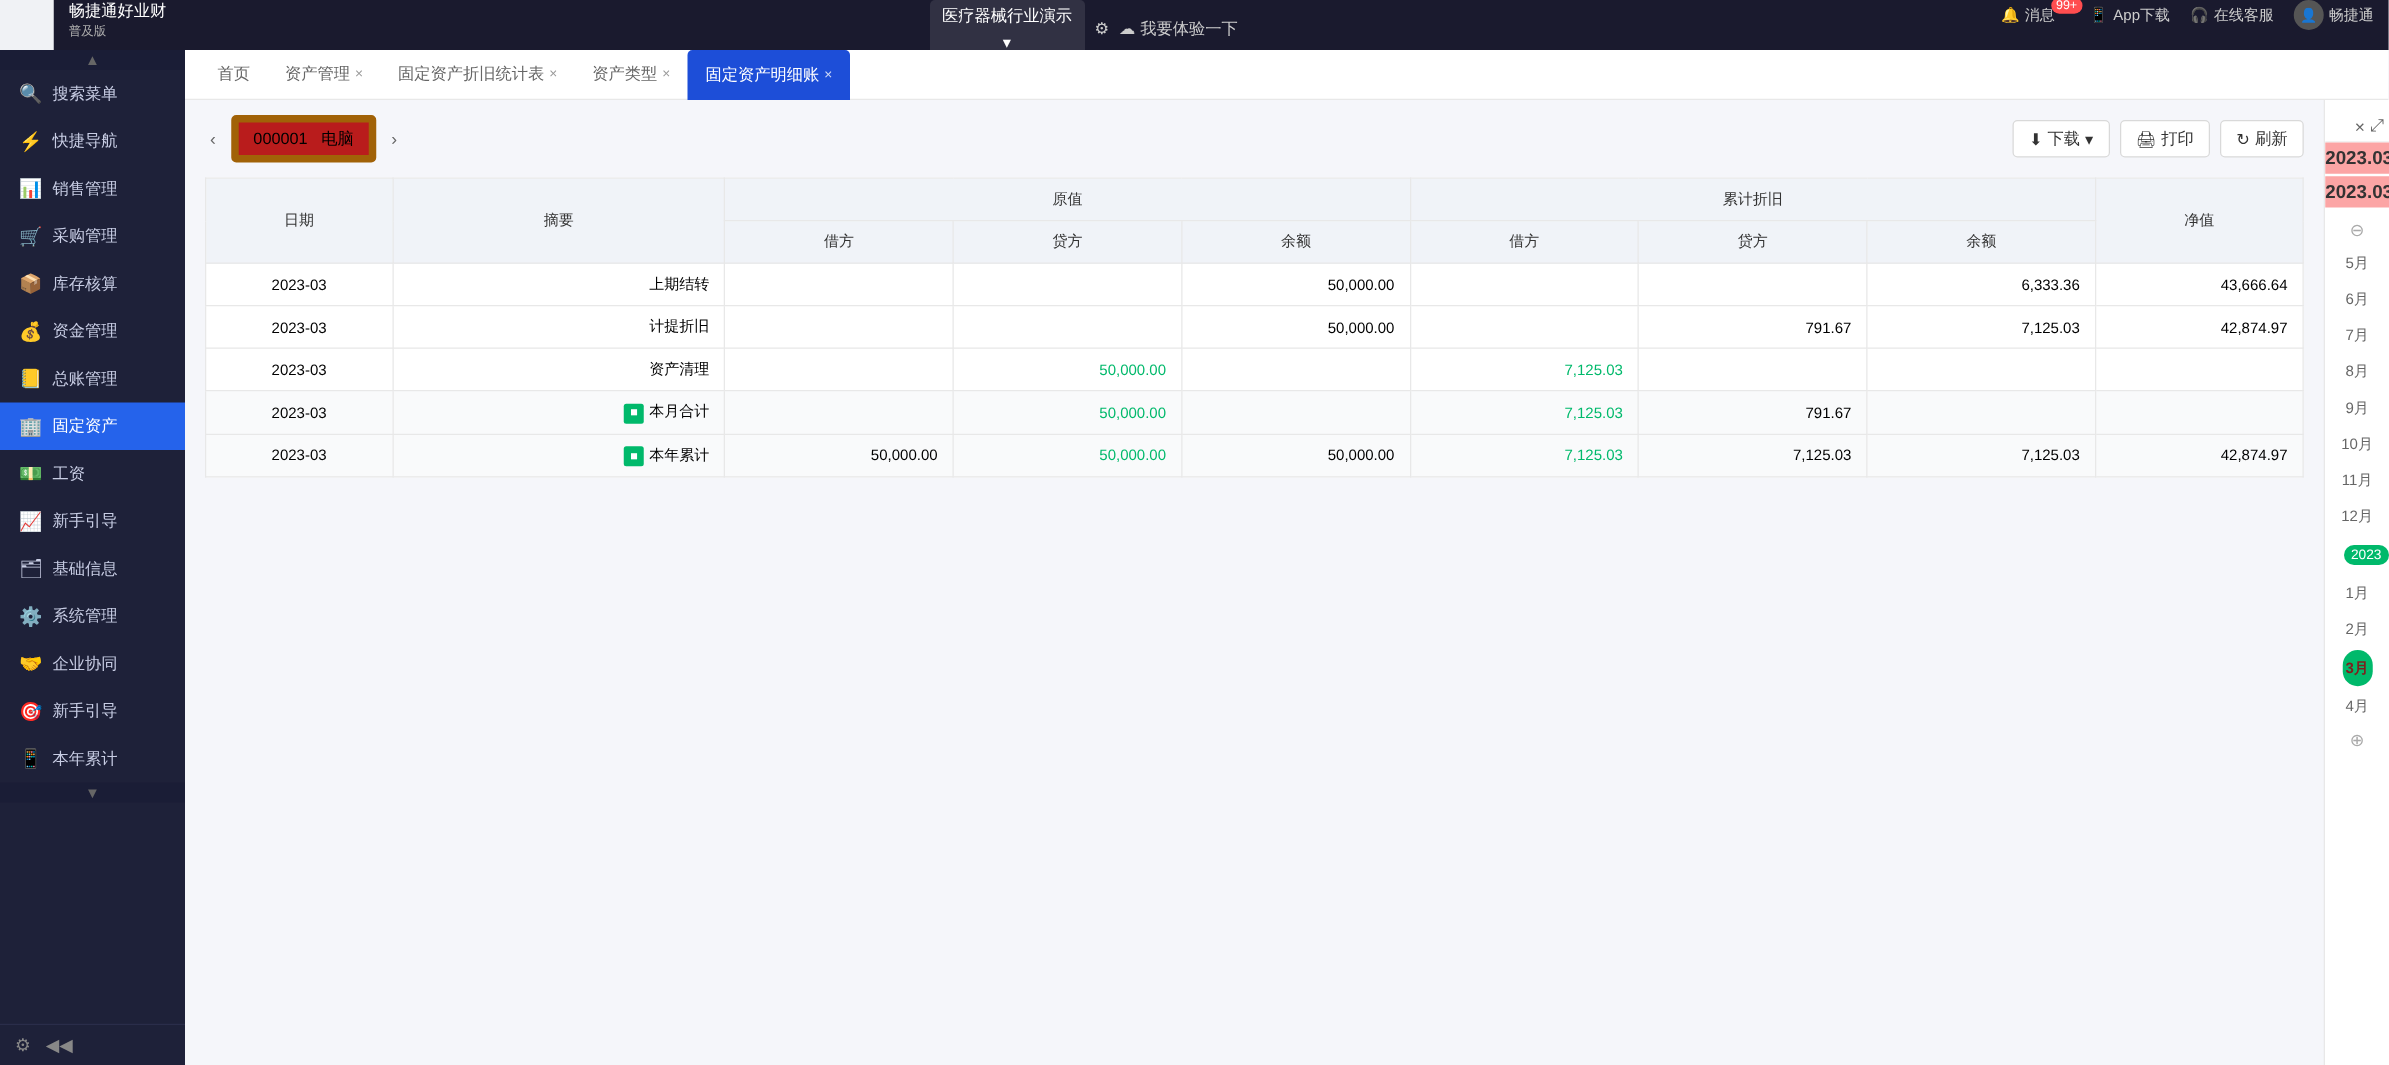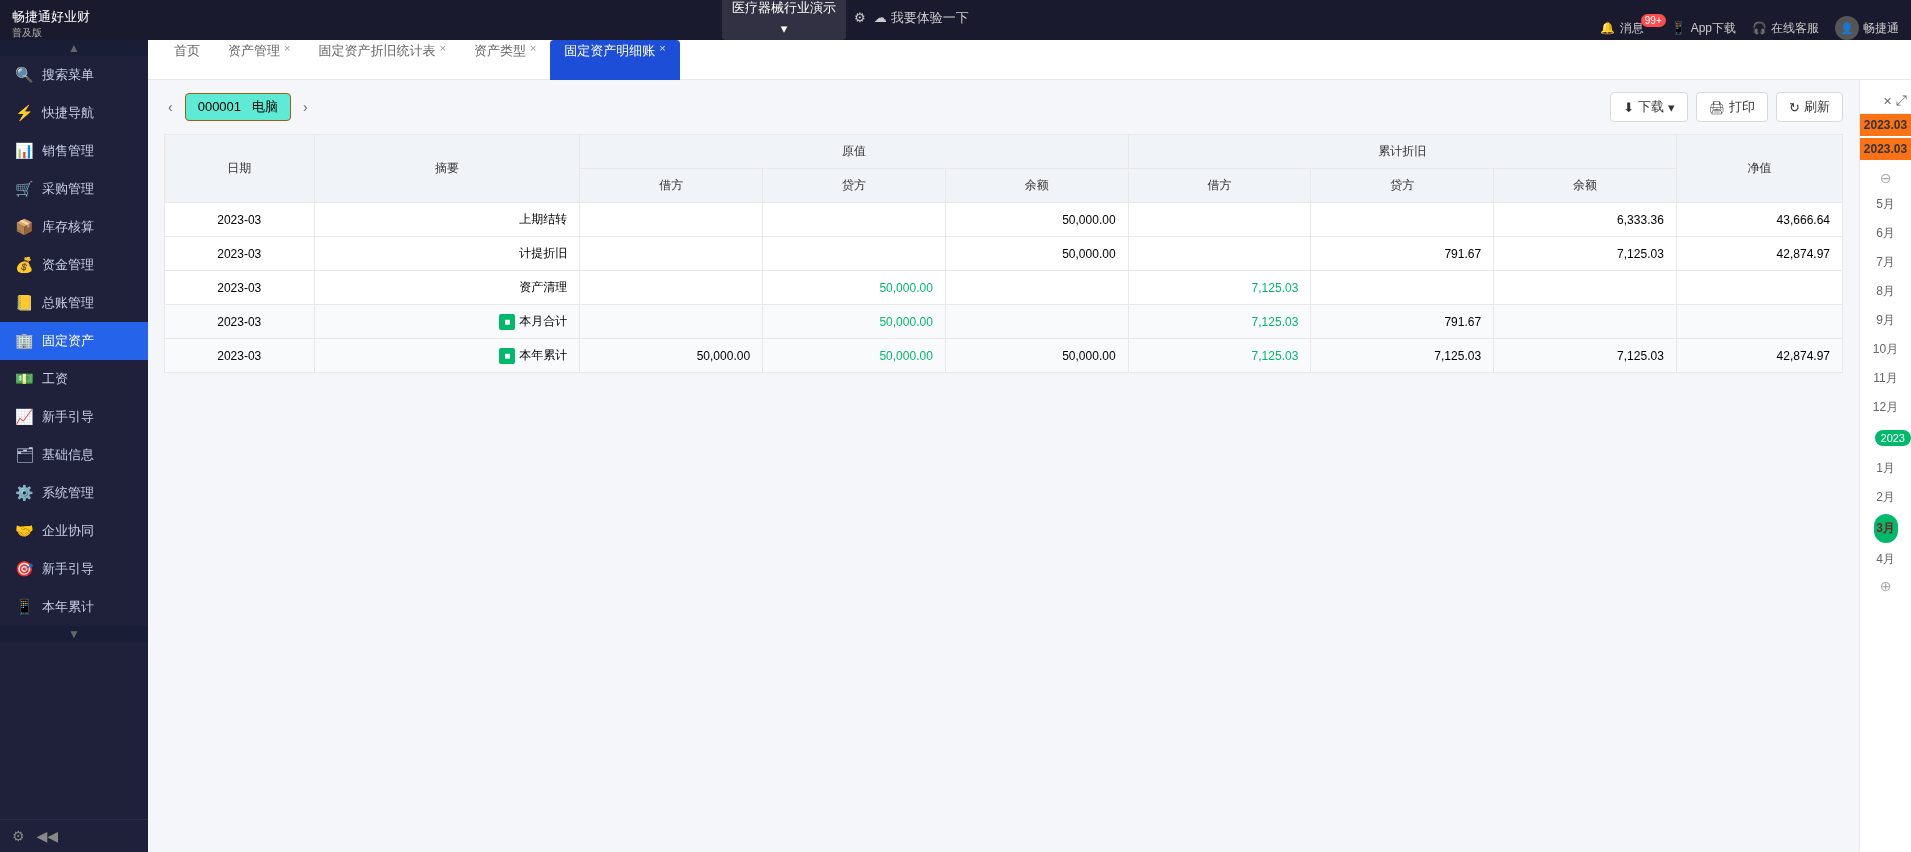--- a/index.html
+++ b/index.html
@@ -3,25 +3,26 @@
   <meta charset="utf-8">
   <style>
     * { box-sizing: border-box; margin: 0; padding: 0; }
     body { font-family: "Microsoft YaHei", "PingFang SC", sans-serif; font-size: 13px; background: #f0f2f5; display: flex; flex-direction: column; height: 852px; overflow: hidden; }
 
     
     .top-bar {
       height: 40px;
       background: #1a1a2e;
       display: flex;
-      align-items: flex-end;
+      align-items: flex-start;
       padding: 0 12px;
       color: #fff;
       flex-shrink: 0;
       justify-content: space-between;
+      margin-left: 43px;
     }
     .top-bar-left { display: flex; align-items: center; gap: 10px; }
     .top-bar-logo { font-size: 13px; color: #fff; white-space: nowrap; }
     .top-bar-edition { font-size: 10px; color: #aaa; }
     .top-bar-center { display: flex; align-items: center; gap: 8px; }
     .company-selector {
       display: flex; align-items: center; gap: 4px;
       background: rgba(255,255,255,0.1);
       border-radius: 4px; padding: 4px 10px;
       color: #fff; font-size: 13px; cursor: pointer; flex-direction: column;
@@ -76,21 +77,21 @@
     .tabs-bar {
       background: #fff;
       display: flex;
       align-items: center;
       padding: 0 12px;
       border-bottom: 1px solid #e8e8e8;
       height: 40px;
       flex-shrink: 0;
     }
     .tab {
-      display: flex; gap: 4px;
+      display: flex; align-items: center; gap: 4px;
       padding: 2px 14px; height: 40px;
       cursor: pointer; font-size: 13px; color: #666;
       border-bottom: 2px solid transparent;
       white-space: nowrap;
     }
     .tab.active { color: #00b96b; border-bottom-color: #00b96b; font-weight: 500; background: #00b96b; color: #fff; border-radius: 0; border-bottom: none; }
     .tab-close { font-size: 11px; color: #999; cursor: pointer; }
     .tab.active .tab-close { color: rgba(255,255,255,0.8); }
 
     
@@ -100,22 +101,22 @@
     .main-panel { flex: 1; padding: 12px 16px; overflow: auto; }
 
     
     .asset-header {
       display: flex; align-items: center; justify-content: space-between;
       margin-bottom: 12px;
     }
     .asset-nav { display: flex; align-items: center; gap: 8px; }
     .nav-arrow { cursor: pointer; color: #666; font-size: 14px; padding: 2px 4px; }
     .asset-code-box {
-      border: 1px solid #a16207; border-radius: 4px;
-      padding: 4px 12px; font-size: 13px; background: #5eead4;
+      border: 6px solid #a16207; border-radius: 4px;
+      padding: 4px 12px; font-size: 13px; background: #b91c1c;
     }
     .action-buttons { display: flex; align-items: center; gap: 8px; }
     .action-btn {
       display: flex; align-items: center; gap: 4px;
       padding: 5px 12px; border: 1px solid #d9d9d9;
       border-radius: 4px; background: #fff; cursor: pointer;
       font-size: 13px; color: #333;
     }
 
     
@@ -146,23 +147,23 @@
       background: #fff;
       border-left: 1px solid #e8e8e8;
       display: flex;
       flex-direction: column;
       align-items: center;
       padding: 8px 0;
       overflow-y: auto;
       flex-shrink: 0;
     }
     .timeline-year-header {
-      font-size: 12px; color: #333; font-weight: bold;
-      text-align: center; padding: 4px 0; width: 100%;
-      background: #f97316; margin-bottom: 2px;
+      font-size: 15px; color: #333; font-weight: bold;
+      text-align: left; padding: 4px 0; width: 100%;
+      background: #fca5a5; margin-bottom: 2px;
     }
     .timeline-month {
       font-size: 12px; color: #666; padding: 6px 0;
       text-align: center; width: 100%; cursor: pointer;
     }
     .timeline-month.active {
       background: #00b96b; color: #7f1d1d; border-radius: 12px;
       font-weight: bold; width: 24px; margin: 2px auto;
     }
     .timeline-year-badge {

